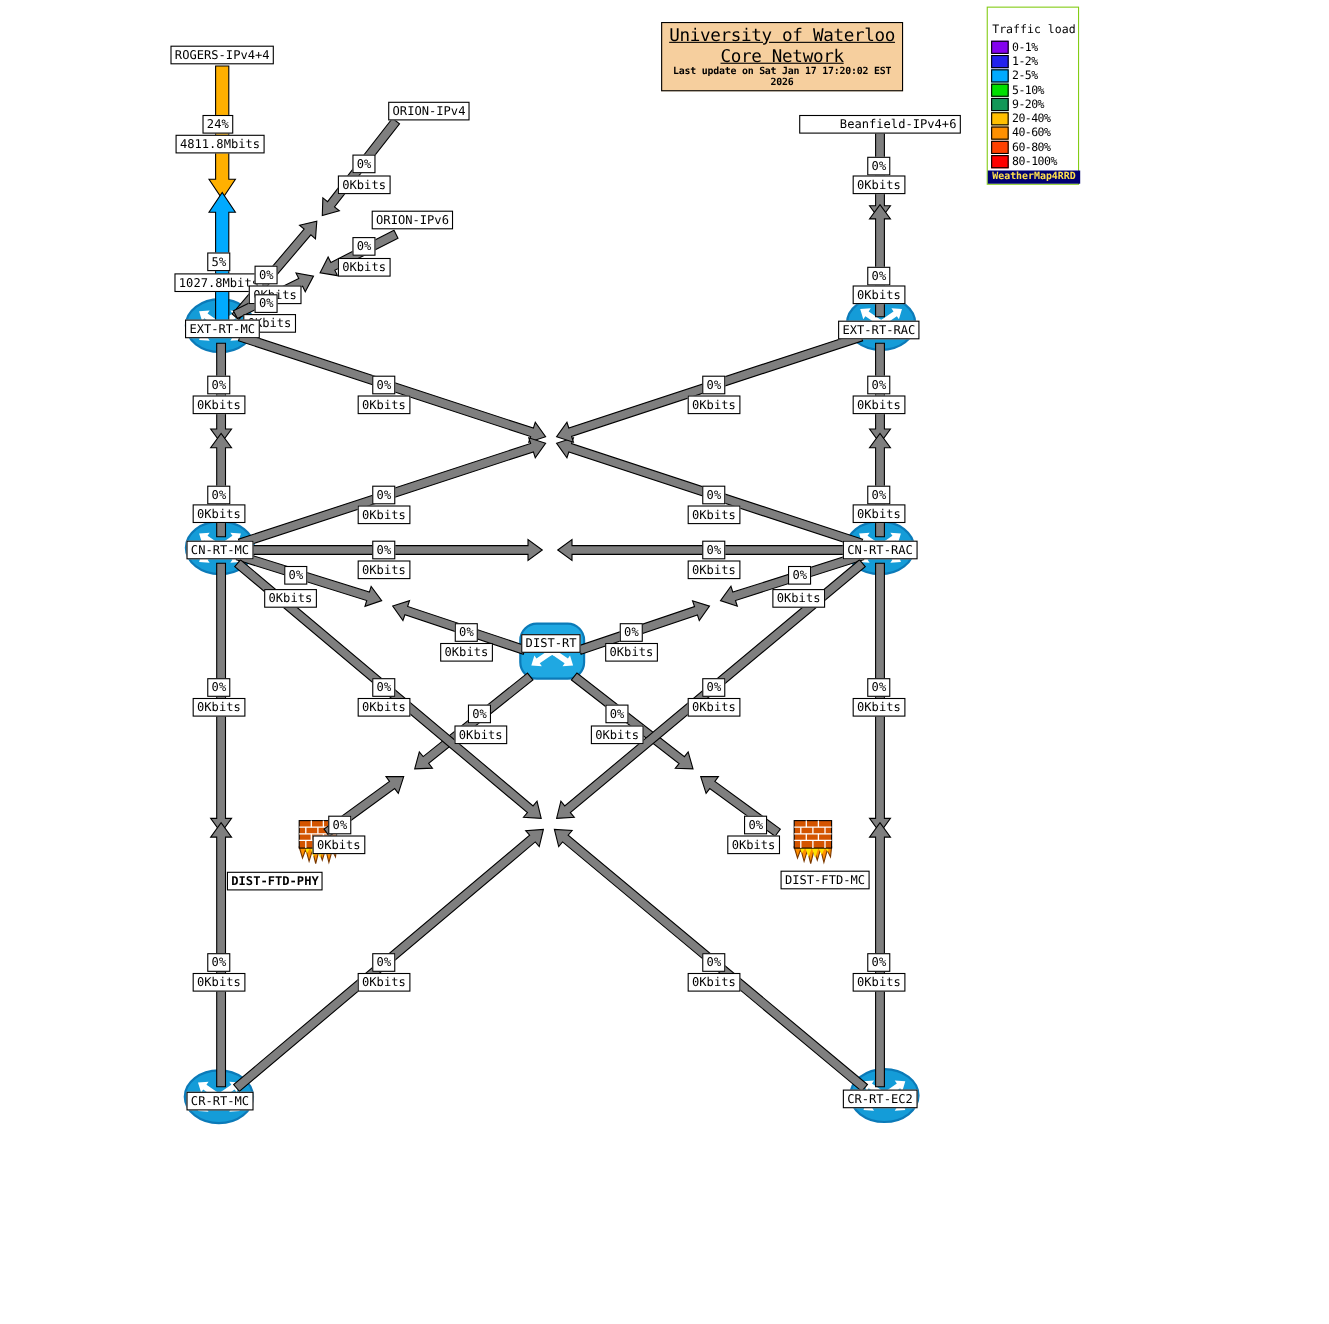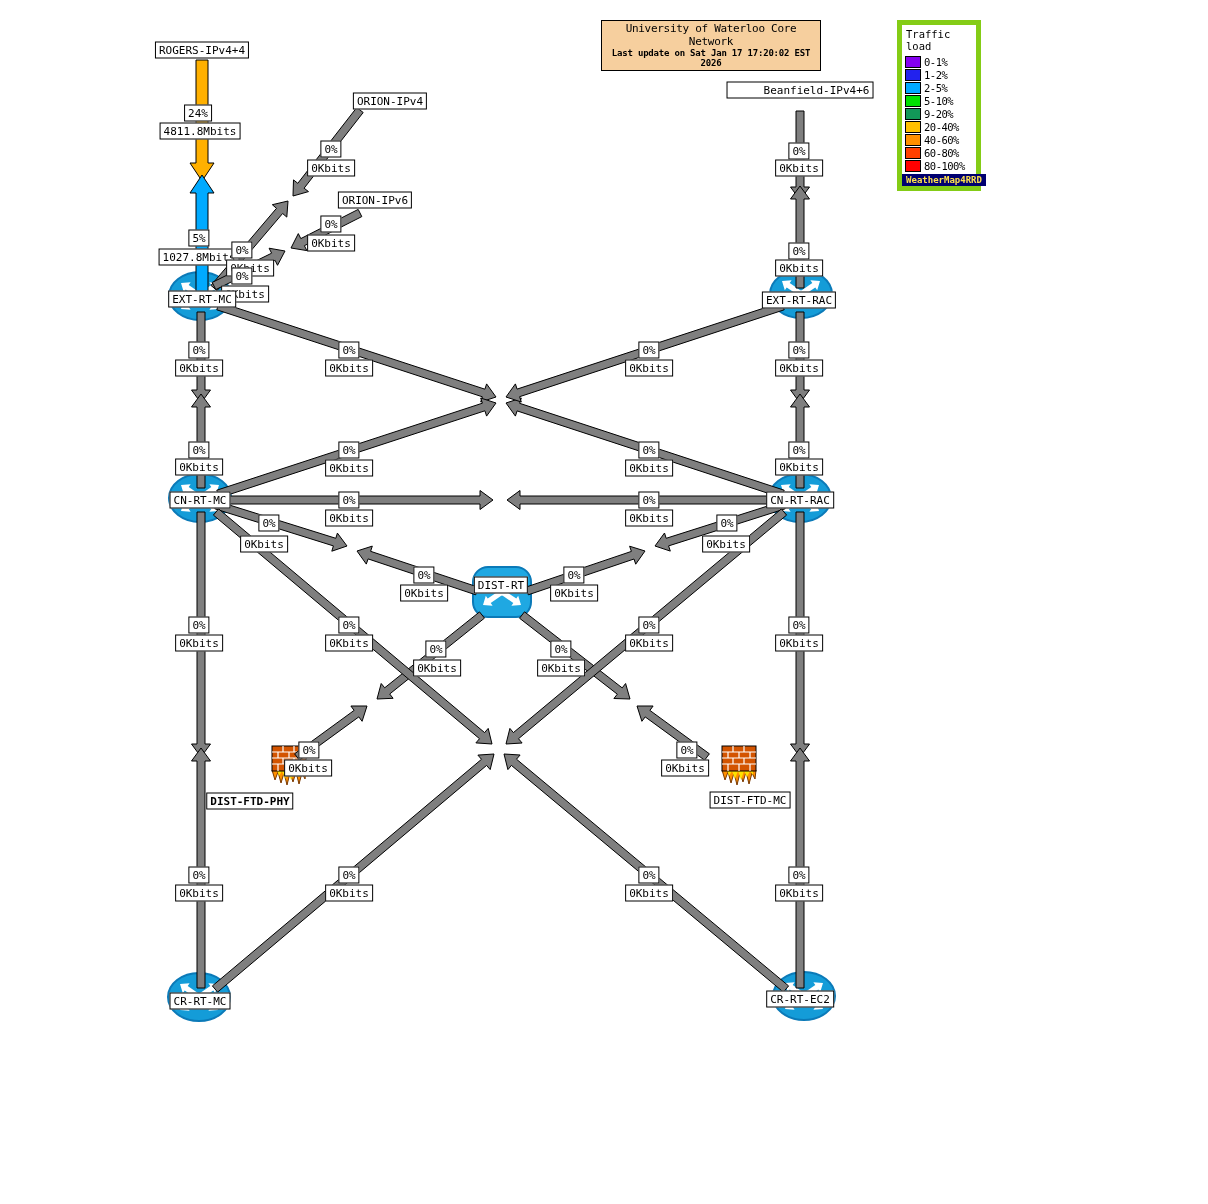--- a/index.html
+++ b/index.html
@@ -5,24 +5,24 @@
   html,body{margin:0;padding:0;background:#fff;}
   .canvas{position:relative;width:1208px;height:1204px;background:#ffffff;overflow:hidden;
           font-family:"DejaVu Sans Mono",monospace;}
   .canvas svg{position:absolute;left:0;top:0;}
   .labels-layer{position:absolute;left:0;top:0;width:100%;height:100%;}
   .box{position:absolute;transform:translate(-50%,-50%);background:#ffffff;border:1px solid #000;
        font:11px "DejaVu Sans Mono",monospace;line-height:13px;padding:1px 3px;white-space:nowrap;
        color:#000;}
   .title-box{position:absolute;left:601px;top:20px;width:218px;background:#f6cf9e;border:1px solid #000;
        text-align:center;padding:1px 0 2px 0;}
-  .title-l1{font-size:11px;letter-spacing:-0.3px;}
+  .title-l1{font-size:16px;letter-spacing:-0.3px;text-decoration:underline;}
   .title-l2{font-size:9px;font-weight:bold;letter-spacing:-0.2px;}
-  .legend{position:absolute;left:897px;top:20px;width:84px;background:#ffffff;border:5px solid #84cc16;
-       box-sizing:border-box;padding:3px 0 0 3px;}
+  .legend{position:absolute;left:897px;top:6px;width:84px;background:#ffffff;border:1px solid #84cc16;
+       box-sizing:border-box;padding:14px 0 0 3px;}
   .legend-title{font-size:10.5px;margin:0 0 3px 1px;}
   .legend-row{display:flex;align-items:center;height:13px;}
   .swatch{width:14px;height:10px;border:1px solid #000;margin-right:3px;flex:0 0 auto;}
   .legend-label{font-size:10.5px;letter-spacing:-0.5px;}
   .legend-footer{margin:2px 0 0 -3px;width:84px;background:#000070;color:#ffe14d;font-size:9px;
        font-weight:bold;text-align:center;height:12px;line-height:12px;overflow:hidden;
        box-sizing:border-box;}
 </style>
 </head>
 <body>
@@ -248,21 +248,21 @@
       <div class="box" style="left: 349px; top: 643px;">0Kbits</div>
       <div class="box" style="left: 649px; top: 875px;">0%</div>
       <div class="box" style="left: 649px; top: 893px;">0Kbits</div>
       <div class="box" style="left: 649px; top: 625px;">0%</div>
       <div class="box" style="left: 649px; top: 643px;">0Kbits</div>
       <div class="box" style="left: 349px; top: 875px;">0%</div>
       <div class="box" style="left: 349px; top: 893px;">0Kbits</div>
       <div class="box" style="left: 202px; top: 50px;">ROGERS-IPv4+4</div>
       <div class="box" style="left: 390px; top: 101px;">ORION-IPv4</div>
       <div class="box" style="left: 375px; top: 200px;">ORION-IPv6</div>
-      <div class="box" style="left: 800px; top: 90px; padding-left: 36px;">Beanfield-IPv4+6</div>
+      <div class="box" style="left: 800px; top: 113px; padding-left: 36px;">Beanfield-IPv4+6</div>
       <div class="box" style="left: 202px; top: 299px;">EXT-RT-MC</div>
       <div class="box" style="left: 799px; top: 300px;">EXT-RT-RAC</div>
       <div class="box" style="left: 200px; top: 500px;">CN-RT-MC</div>
       <div class="box" style="left: 800px; top: 500px;">CN-RT-RAC</div>
       <div class="box" style="left: 501px; top: 585px;">DIST-RT</div>
       <div class="box" style="left: 250px; top: 801px; font-weight: bold;">DIST-FTD-PHY</div>
       <div class="box" style="left: 750px; top: 800px;">DIST-FTD-MC</div>
       <div class="box" style="left: 200px; top: 1001px;">CR-RT-MC</div>
       <div class="box" style="left: 800px; top: 999px;">CR-RT-EC2</div>
     </div>

